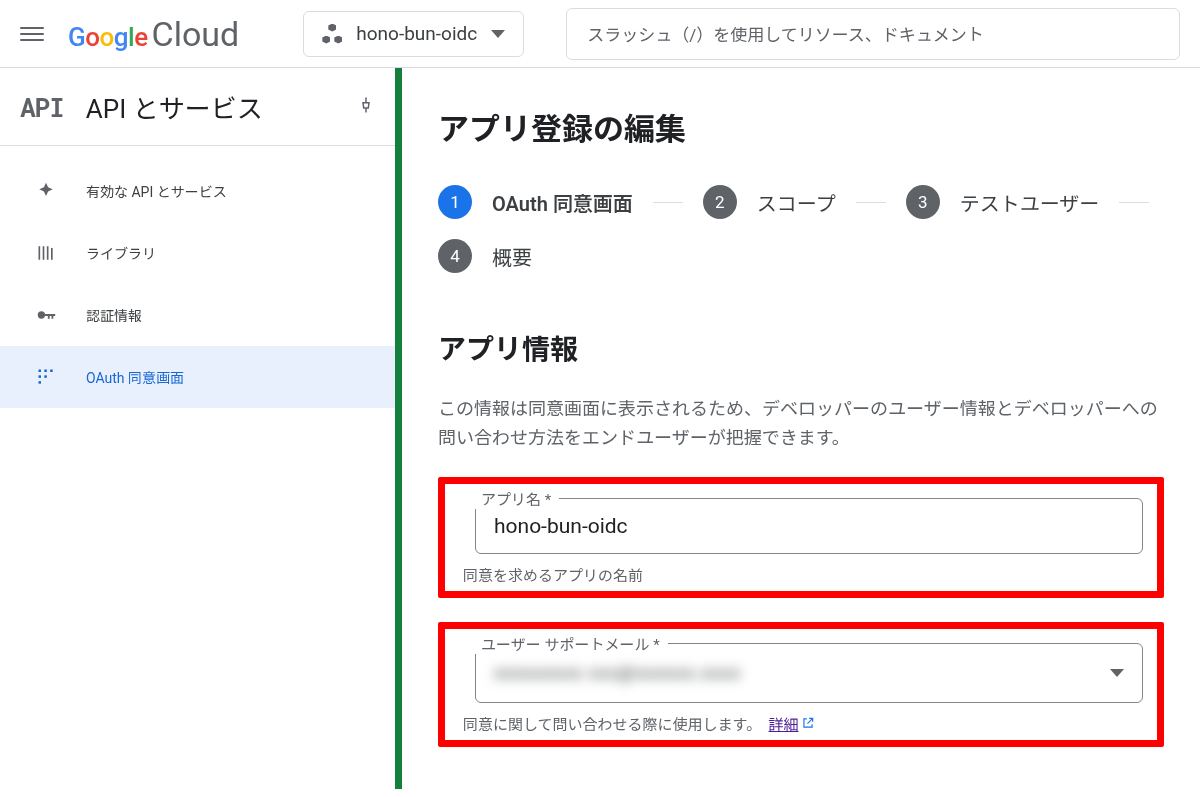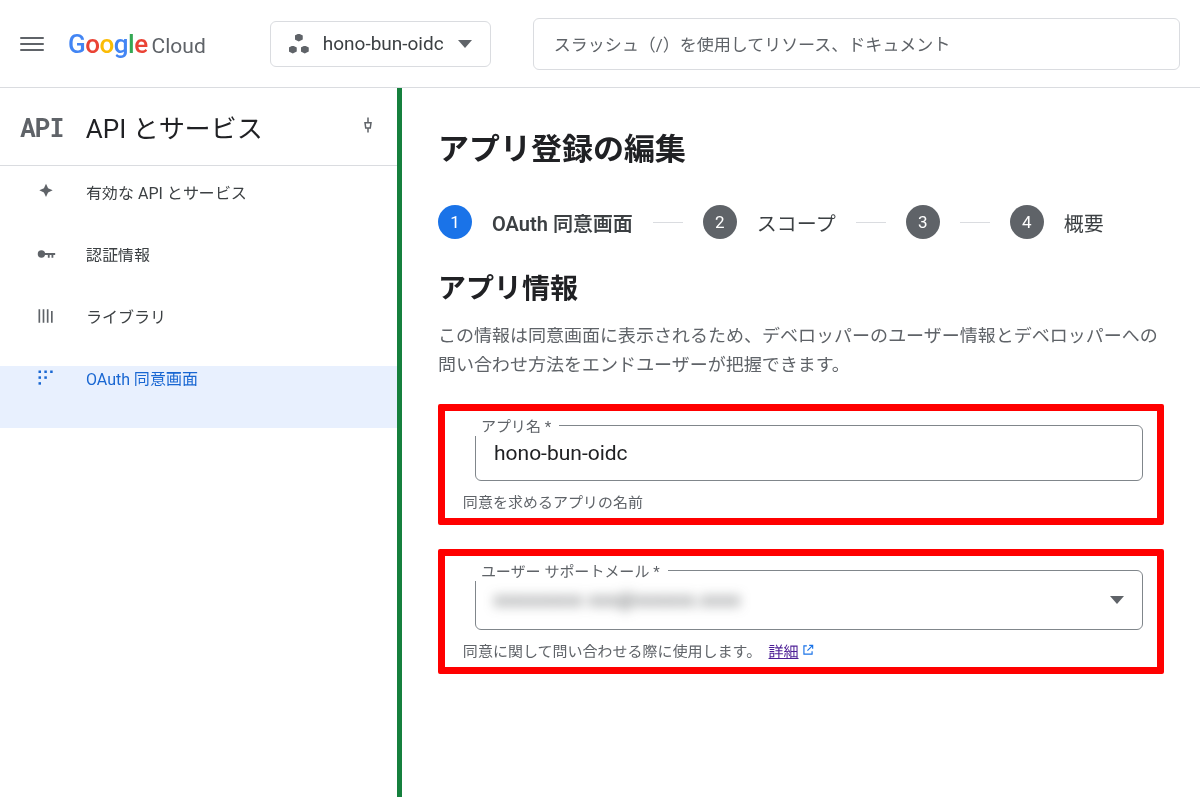--- a/index.html
+++ b/index.html
@@ -1,60 +1,60 @@
 <!DOCTYPE html>
 <html><head>
   <meta charset="utf-8">
   <style>
     * { margin: 0; padding: 0; box-sizing: border-box; font-family: Roboto, "Noto Sans JP", Arial, sans-serif; }
     body { background: #fff; width: 1200px; height: 797px; overflow: hidden; color: #202124; }
 
-    .header { display: flex; align-items: center; height: 88px; padding: 0 20px; border-bottom: 1px solid #dadce0; gap: 24px; }
+    .header { display: flex; align-items: center; height: 68px; padding: 0 20px; border-bottom: 1px solid #dadce0; gap: 24px; }
     .hamburger { width: 24px; height: 24px; cursor: pointer; display: flex; flex-direction: column; justify-content: space-around; padding: 3px 0; }
     .hamburger span { display: block; height: 2px; background: #5f6368; border-radius: 1px; }
     .logo { display: flex; align-items: baseline; gap: 4px; }
     .logo-google { font-size: 26px; font-weight: 500; letter-spacing: -0.5px; }
     .g1 { color: #4285F4; } .g2 { color: #EA4335; } .g3 { color: #FBBC05; } .g4 { color: #4285F4; } .g5 { color: #34A853; } .g6 { color: #EA4335; }
-    .logo-cloud { font-size: 21px; color: #5f6368; font-weight: 400; }
+    .logo-cloud { font-size: 34px; color: #5f6368; font-weight: 400; }
     .project-selector { display: flex; align-items: center; height: 46px; padding: 0 18px; border: 1px solid #dadce0; border-radius: 6px; gap: 14px; cursor: pointer; margin-left: 40px; }
     .hexes { width: 20px; height: 20px; position: relative; }
     .hexes .hx { width: 8px; height: 8px; background: #5f6368; position: absolute; clip-path: polygon(50% 0%, 100% 25%, 100% 75%, 50% 100%, 0% 75%, 0% 25%); }
     .hexes .h1 { top: 0; left: 6px; } .hexes .h2 { bottom: 0; left: 0; } .hexes .h3 { bottom: 0; right: 0; }
     .project-name { font-size: 19px; color: #3c4043; }
     .caret { width: 0; height: 0; border-left: 7px solid transparent; border-right: 7px solid transparent; border-top: 8px solid #5f6368; }
     .search-bar { flex: 1; height: 52px; border: 1px solid #dadce0; border-radius: 6px; display: flex; align-items: center; padding: 0 20px; margin-left: 18px; }
     .search-bar span { font-size: 17px; color: #5f6368; white-space: nowrap; overflow: hidden; }
 
     .body { display: flex; height: calc(797px - 76px); }
 
-    .sidebar { width: 402px; border-right: 5px solid #15803d; }
+    .sidebar { width: 402px; border-right: 7px solid #15803d; }
     .sidebar-header { display: flex; align-items: center; height: 78px; padding: 0 20px; border-bottom: 1px solid #dadce0; gap: 22px; }
     .api-logo { font-family: "Roboto Mono", monospace; font-size: 26px; font-weight: 700; color: #5f6368; letter-spacing: -1px; }
     .sidebar-title { font-size: 26px; color: #202124; }
     .pin { margin-left: auto; color: #5f6368; font-size: 22px; }
     .sidebar nav { padding-top: 14px; }
-    .nav-item { display: flex; height: 62px; padding: 0 34px; gap: 28px; cursor: pointer; font-size: 16px; color: #3c4043; }
+    .nav-item { display: flex; align-items: center; height: 62px; padding: 0 34px; gap: 28px; cursor: pointer; font-size: 14px; color: #3c4043; }
     .nav-item.active { background: #e8f0fe; color: #1967d2; }
     .nav-item.active .nav-icon { color: #1967d2; }
     .nav-icon { width: 24px; height: 24px; color: #5f6368; display: flex; align-items: center; justify-content: center; }
 
     .main { flex: 1; padding: 36px 36px 0 36px; overflow: hidden; }
     .page-title { font-size: 31px; color: #202124; }
 
     .stepper { display: flex; flex-wrap: wrap; align-items: center; gap: 20px; margin-top: 36px; }
     .step { display: flex; align-items: center; gap: 20px; }
     .step-num { width: 34px; height: 34px; border-radius: 50%; display: flex; align-items: center; justify-content: center; font-size: 17px; color: #fff; }
     .step-num.active { background: #1a73e8; }
     .step-num.inactive { background: #5f6368; }
     .step-label { font-size: 20px; color: #3c4043; }
     .step-label.active { font-weight: 600; }
     .sep { width: 30px; height: 1px; background: #dadce0; }
 
-    .section-title { font-size: 28px; margin-top: 27px; }
-    .section-desc { font-size: 18px; color: #5f6368; margin-top: 16px; line-height: 1.6; }
+    .section-title { font-size: 28px; margin-top: 54px; }
+    .section-desc { font-size: 18px; color: #5f6368; margin-top: 28px; line-height: 1.6; }
 
     .highlight-box { border: 7px solid #ff0000; border-radius: 2px; padding: 14px 14px 6px 14px; margin-top: 24px; }
     .field-wrapper { position: relative; padding-left: 16px; }
     .field-label { position: absolute; top: -10px; left: 14px; background: #fff; padding: 0 8px; font-size: 15px; color: #5f6368; }
     .text-field { width: 100%; height: 56px; border: 1px solid #80868b; border-radius: 6px; padding: 0 18px; font-size: 21px; color: #202124; outline: none; }
     .helper-text { font-size: 15px; color: #5f6368; margin-top: 10px; padding-left: 4px; }
     .select-field { width: 100%; height: 60px; border: 1px solid #80868b; border-radius: 6px; padding: 0 18px; display: flex; align-items: center; justify-content: space-between; }
     .blurred-email { filter: blur(6px); font-size: 18px; color: #3c4043; letter-spacing: 1px; }
     .link { color: #4c1d95; text-decoration: underline; }
     .ext-icon { display: inline-block; margin-left: 2px; }
@@ -101,34 +101,34 @@
       <div class="nav-item">
         <span class="nav-icon">
           <svg width="20" height="20" viewBox="0 0 24 24">
               <path fill="currentColor" d="M12 2l2.5 5.5L20 10l-5.5 2.5L12 18l-2.5-5.5L4 10l5.5-2.5z"></path>
             </svg>
         </span>
         <span>有効な API とサービス</span>
       </div>
       <div class="nav-item">
         <span class="nav-icon">
+          <svg width="20" height="20" viewBox="0 0 24 24" fill="none" stroke="currentColor" stroke-width="2">
+              <path d="M4 4v16M9 4v16M14 4v16M19 6v14"></path>
+            </svg>
+        </span>
+        <span>ライブラリ</span>
+      </div>
+      <div class="nav-item">
+        <span class="nav-icon">
           <svg width="22" height="22" viewBox="0 0 24 24" fill="currentColor">
               <circle cx="7" cy="12" r="4"></circle>
               <path d="M10 11h12v2h-2v3h-2v-3h-2v3h-2v-3h-4z"></path>
             </svg>
         </span>
         <span>認証情報</span>
-      </div>
-      <div class="nav-item">
-        <span class="nav-icon">
-          <svg width="20" height="20" viewBox="0 0 24 24" fill="none" stroke="currentColor" stroke-width="2">
-              <path d="M4 4v16M9 4v16M14 4v16M19 6v14"></path>
-            </svg>
-        </span>
-        <span>ライブラリ</span>
       </div>
       <div class="nav-item active">
         <span class="nav-icon">
           <svg width="20" height="20" viewBox="0 0 24 24" fill="currentColor">
               <rect x="3" y="3" width="3" height="3"></rect>
               <rect x="3" y="10" width="3" height="3"></rect>
               <rect x="3" y="17" width="3" height="3"></rect>
               <rect x="10" y="3" width="3" height="3"></rect>
               <rect x="10" y="10" width="3" height="3"></rect>
               <rect x="17" y="3" width="3" height="3"></rect>
@@ -148,20 +148,21 @@
         <span class="step-label active">OAuth 同意画面</span>
       </div>
       <span class="sep"></span>
       <div class="step">
         <span class="step-num inactive">2</span>
         <span class="step-label">スコープ</span>
       </div>
       <span class="sep"></span>
       <div class="step">
         <span class="step-num inactive">3</span>
+        <span class="step-label">テストユーザー</span>
       </div>
       <span class="sep"></span>
       <div class="step">
         <span class="step-num inactive">4</span>
         <span class="step-label">概要</span>
       </div>
     </div>
 
     <h2 class="section-title">アプリ情報</h2>
     <p class="section-desc">この情報は同意画面に表示されるため、デベロッパーのユーザー情報とデベロッパーへの問い合わせ方法をエンドユーザーが把握できます。</p>

